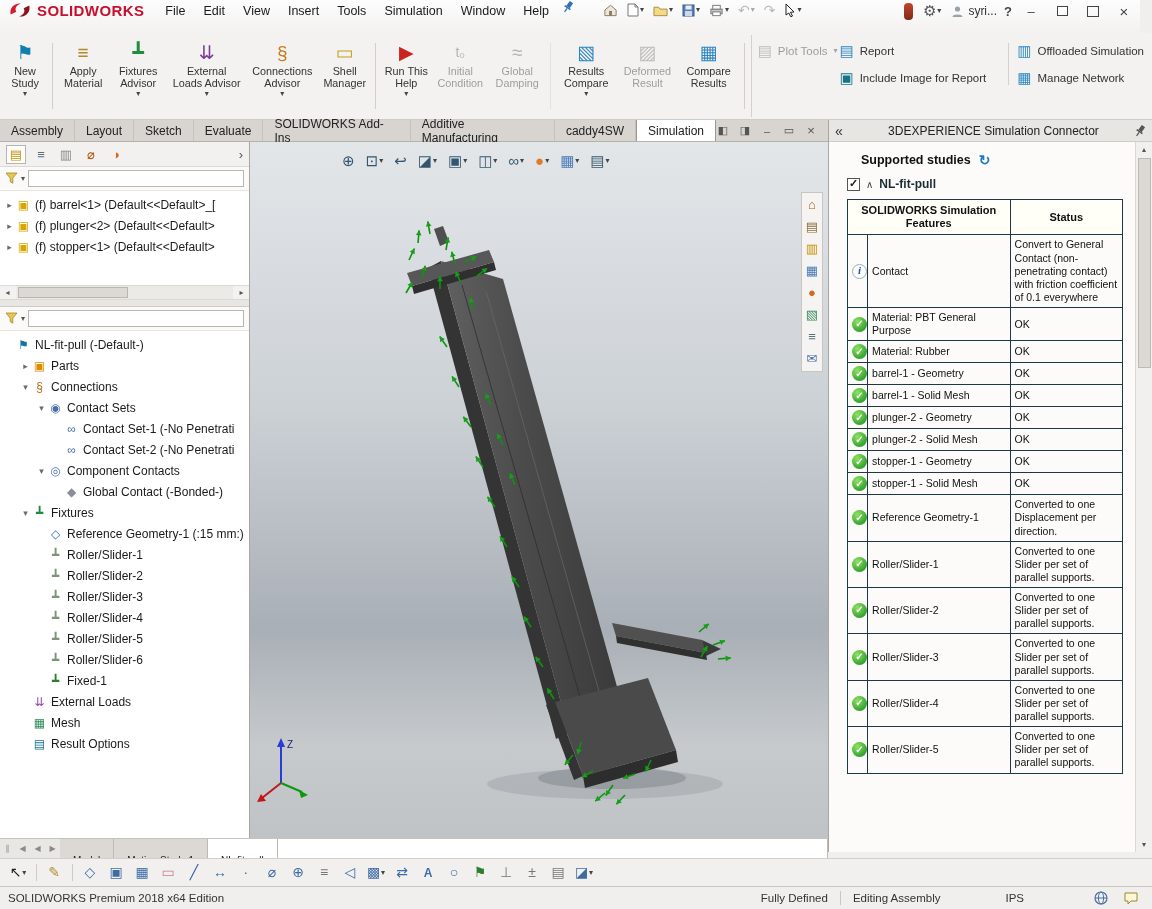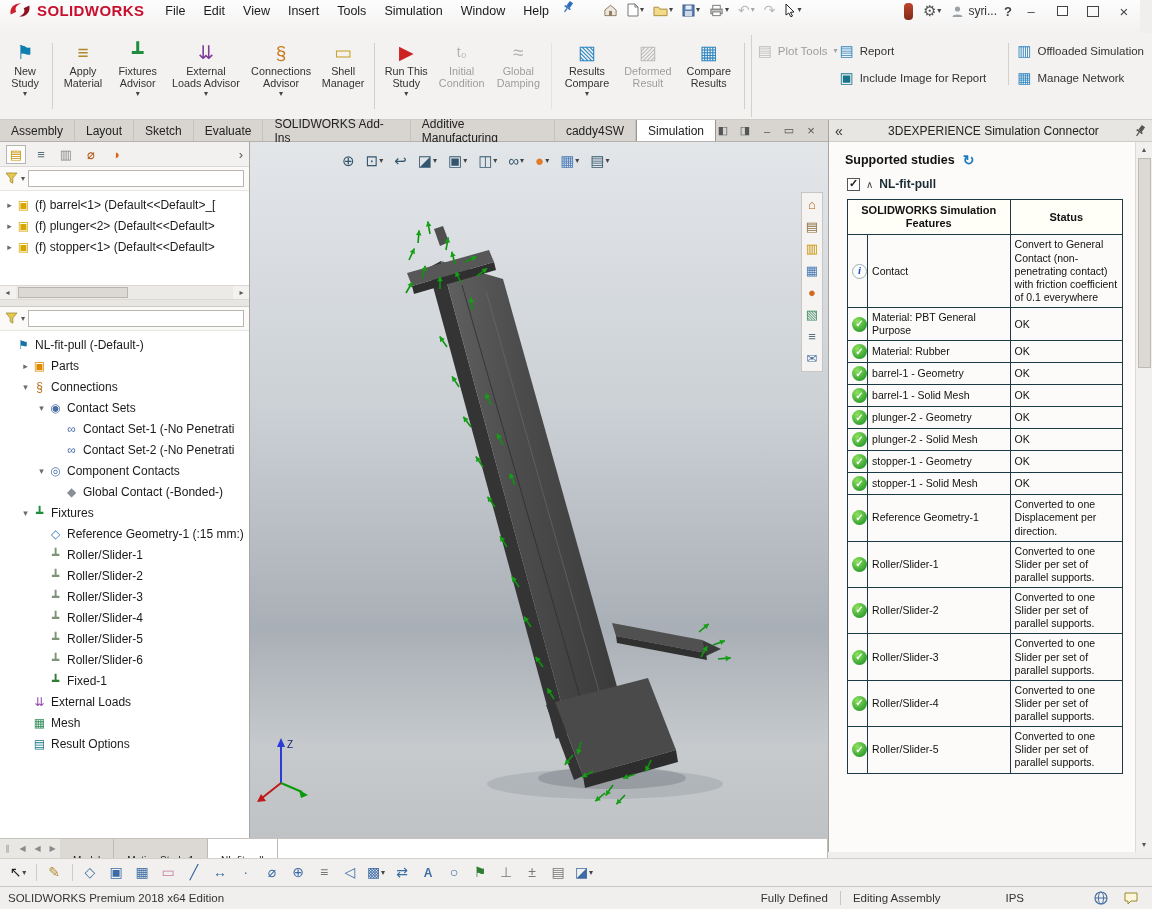--- a/index.html
+++ b/index.html
@@ -158,21 +158,21 @@
   .collapse-arrow{width:18px;color:#333;font-size:14px}
   .collapse-arrow::before{content:"«"}
   .rp-title{flex:1;text-align:center;font-weight:normal;font-size:12px;color:#222}
   .rp-body{position:absolute;top:22px;left:0;right:17px;bottom:0;background:#fcfbfa;overflow:hidden;padding:8px 4px 0 16px}
   .rp-scroll{position:absolute;top:22px;right:0;width:17px;bottom:0;background:#f1f0ee;border-left:1px solid #dcd9d5;display:flex;flex-direction:column;align-items:center}
   .sa{height:15px;width:100%;text-align:center;font-size:8px;color:#555;line-height:15px}
   .sa.up::before{content:"▴"}
   .sa.dn::before{content:"▾"}
   .sa.dn{margin-top:auto}
   .sthumb{width:13px;height:210px;background:#dcd9d5;border:1px solid #bdbab6;margin:1px auto}
-  .rp-sec{display:flex;align-items:center;gap:8px;margin:2px 0 9px}
+  .rp-sec{display:flex;align-items:center;gap:8px;margin:2px 16px 9px}
   .rp-sec-title{font-weight:bold;font-size:12.5px;color:#111}
   .refresh{font-size:14px;color:#1a7ac0;font-weight:bold}
   .refresh::before{content:"↻"}
   .study-row{display:flex;align-items:center;gap:6px;margin:2px 0 8px;padding-left:2px}
   .cbx{width:13px;height:13px;border:1px solid #555;background:#fff;position:relative;display:inline-block}
   .cbx[data-checked="true"]::after{content:"✓";position:absolute;left:1px;top:-2px;font-size:11px;font-weight:bold;color:#222}
   .caret-up{font-size:10px;color:#444}
   .caret-up::before{content:"∧"}
   .study-name{font-weight:bold;font-size:12px;color:#1a2b33}
   .simtable{border-collapse:collapse;table-layout:fixed;margin-left:2px;width:276px}
@@ -373,21 +373,21 @@
         </button>
 
         <button class="rbtn grp">
           <span class="ric shell-manager"></span>
           <span class="rlabel">Shell Manager</span>
 
         </button>
 
         <button class="rbtn dd">
           <span class="ric run-this-study"></span>
-          <span class="rlabel">Run This Study</span>
+          <span class="rlabel">Run This Help</span>
           <span class="ddm"></span>
         </button>
 
         <button class="rbtn dis">
           <span class="ric initial-condition"></span>
           <span class="rlabel">Initial Condition</span>
 
         </button>
 
         <button class="rbtn dis grp">

